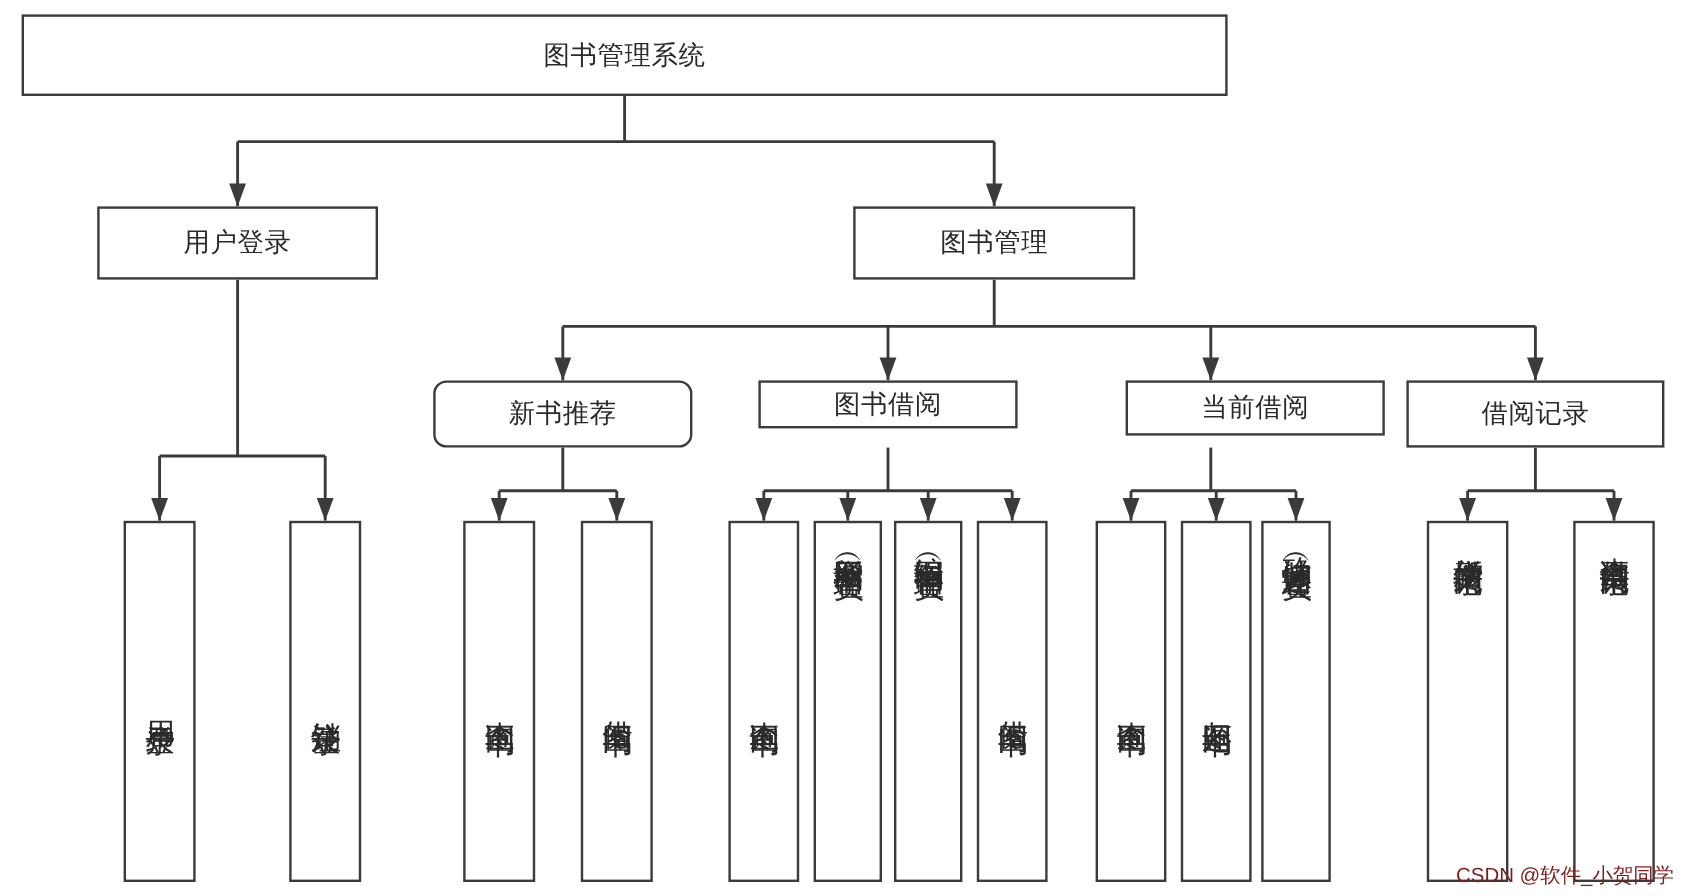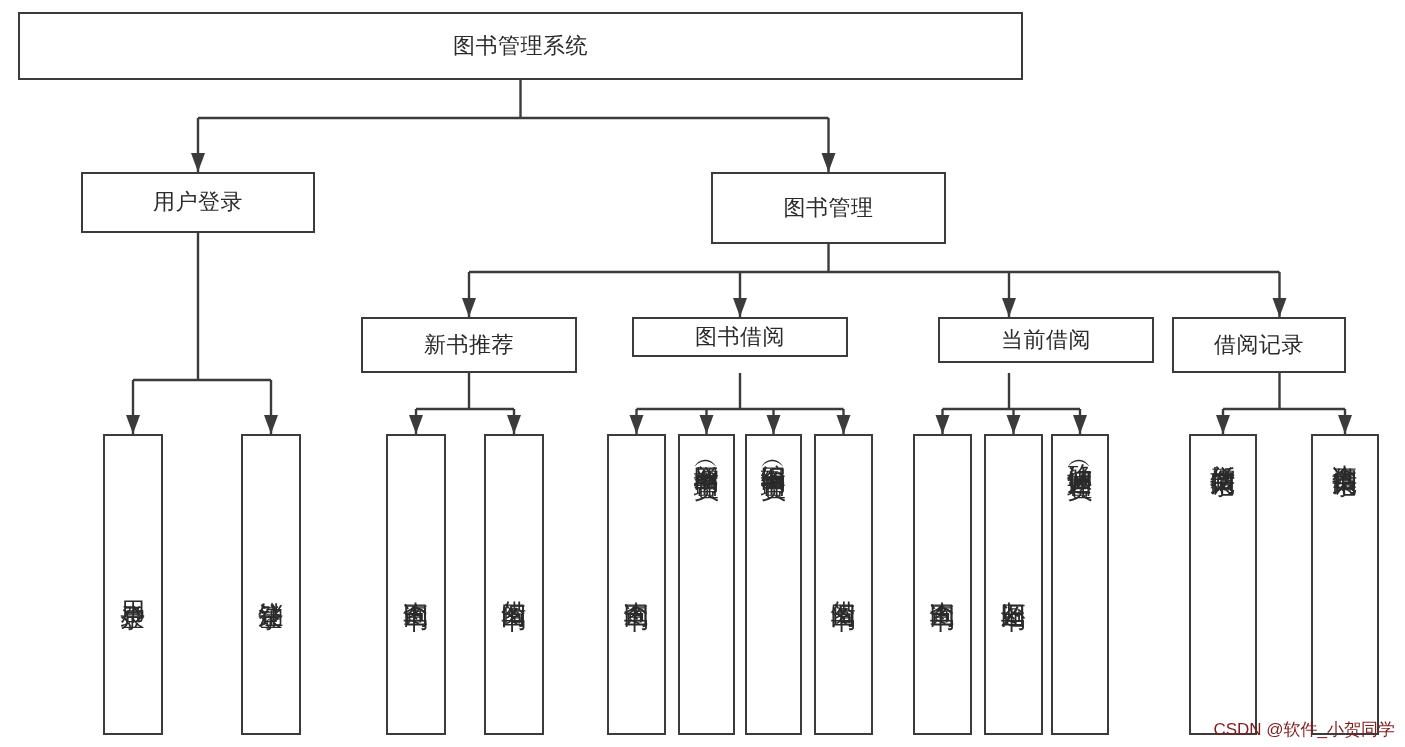--- a/index.html
+++ b/index.html
@@ -145,33 +145,33 @@
       </g>
   </svg>
 
   <div id="nodes-layer">
       <div class="node horizontal" style="left: 18px; top: 12px; width: 1005px; height: 68px;">
         <span class="node-label">图书管理系统</span>
       </div>
       <div class="node horizontal" style="left: 81px; top: 172px; width: 234px; height: 61px;">
         <span class="node-label">用户登录</span>
       </div>
-      <div class="node horizontal" style="left: 711px; top: 172px; width: 235px; height: 72px;">
+      <div class="node horizontal" style="left: 711px; top: 172px; width: 235px; height: 61px;">
         <span class="node-label">图书管理</span>
       </div>
-      <div class="node horizontal" style="left: 361px; top: 317px; width: 216px; height: 56px;">
+      <div class="node horizontal" style="left: 361px; top: 317px; width: 216px; height: 56px; border-radius: 11px;">
         <span class="node-label">新书推荐</span>
       </div>
       <div class="node horizontal" style="left: 632px; top: 317px; width: 216px; height: 40px;">
         <span class="node-label">图书借阅</span>
       </div>
       <div class="node horizontal" style="left: 901px; top: 317px; width: 216px; height: 46px; margin-left: 37px;">
         <span class="node-label">当前借阅</span>
       </div>
-      <div class="node horizontal" style="left: 1172px; top: 317px; width: 174px; height: 56px;">
+      <div class="node horizontal" style="left: 1172px; top: 317px; width: 215px; height: 56px;">
         <span class="node-label">借阅记录</span>
       </div>
       <div class="node vertical centered" style="left: 103px; top: 434px; width: 60px; height: 301px;">
         <span class="node-label">用户登录</span>
       </div>
       <div class="node vertical centered" style="left: 241px; top: 434px; width: 60px; height: 301px;">
         <span class="node-label">注销登录</span>
       </div>
       <div class="node vertical centered" style="left: 386px; top: 434px; width: 60px; height: 301px;">
         <span class="node-label">查询图书</span>

